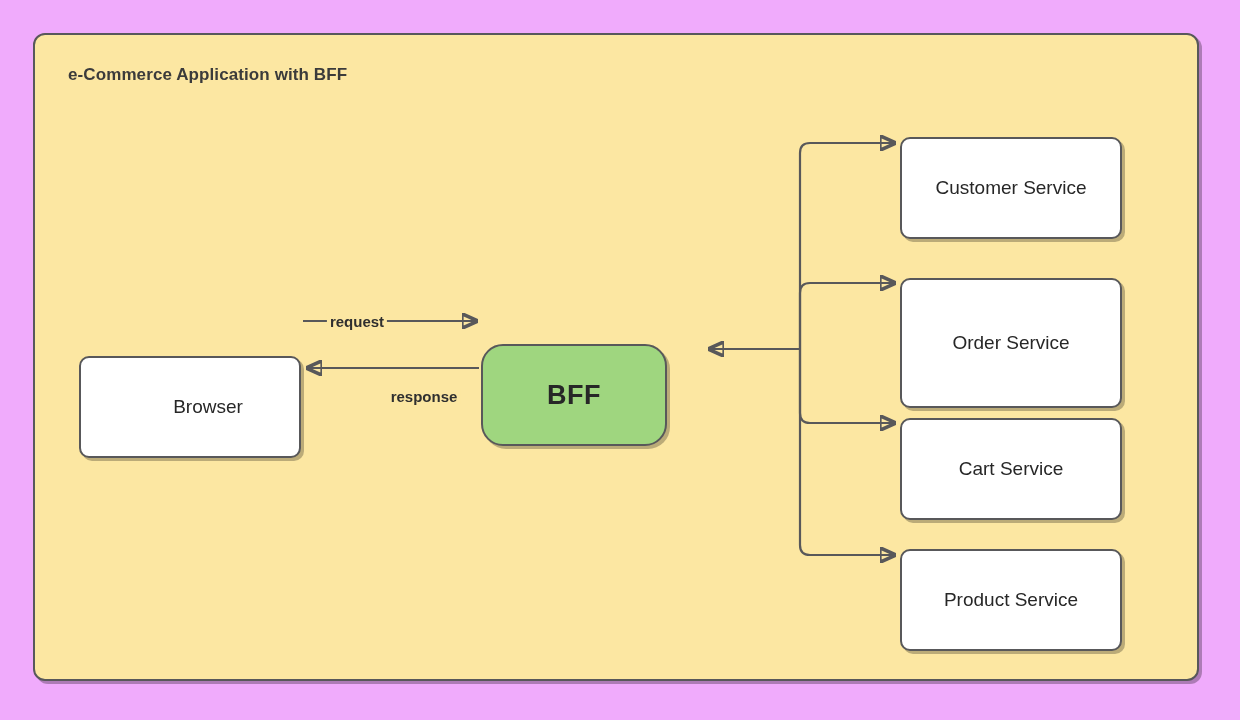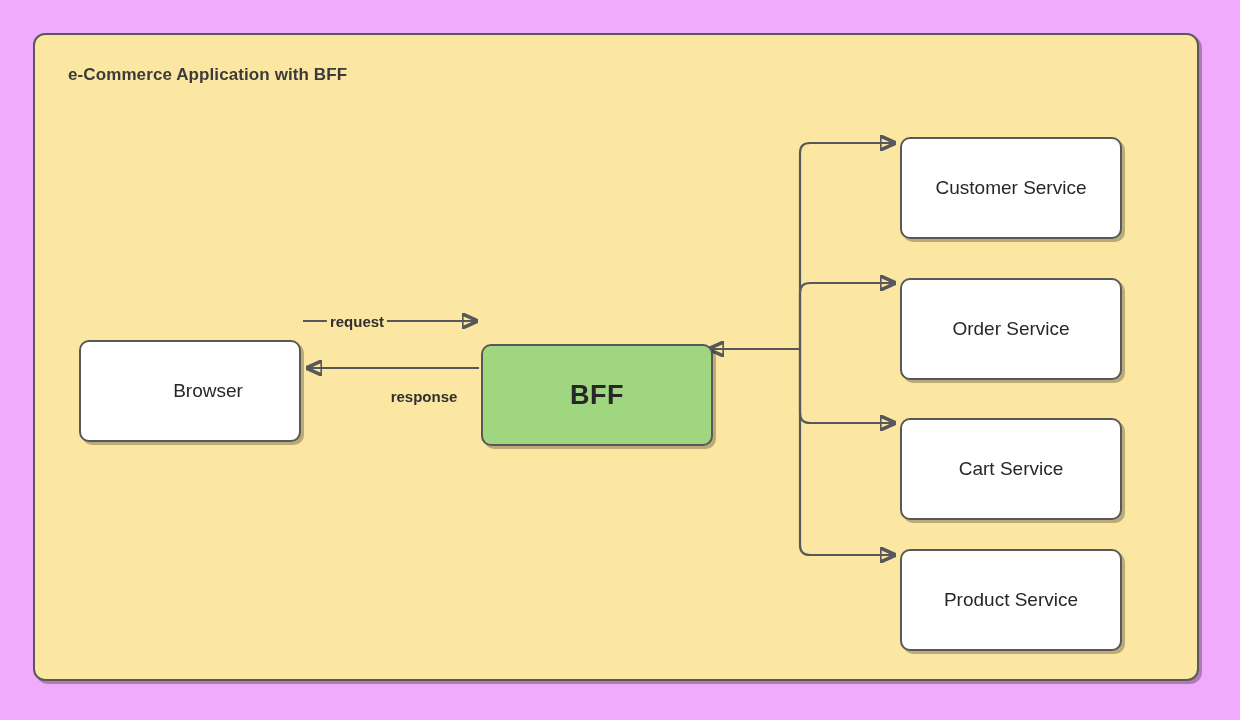--- a/index.html
+++ b/index.html
@@ -59,24 +59,24 @@
     box-shadow: 3px 3px 0 rgba(0,0,0,0.26);
     margin-top: 46px;
   }
   .node.white { background: #ffffff; }
   .node.green { background: #9fd67f; }
 
   .node-label { font-size: 19px; line-height: 1.2; }
   .node-label.strong { font-size: 27px; font-weight: bold; letter-spacing: 0.5px; }
 
   
-  #node-browser           { left: 79px;  top: 294px; width: 222px; height: 102px; padding-left: 36px; }
-  #node-bff               { left: 481px; top: 298px; width: 232px; height: 102px; }
+  #node-browser           { left: 79px;  top: 310px; width: 222px; height: 102px; padding-left: 36px; }
+  #node-bff               { left: 481px; top: 298px; width: 186px; height: 102px; border-radius: 22px; }
   #node-customer-service  { left: 900px; top: 91px;  width: 222px; height: 102px; }
-  #node-order-service     { left: 900px; top: 232px; width: 222px; height: 102px; }
+  #node-order-service     { left: 900px; top: 232px; width: 222px; height: 130px; }
   #node-cart-service      { left: 900px; top: 372px; width: 222px; height: 102px; }
   #node-product-service   { left: 900px; top: 503px; width: 222px; height: 102px; }
 
   
   #edges {
     position: absolute;
     left: 0; top: 0;
     width: 1240px; height: 720px;
     pointer-events: none;
   }

